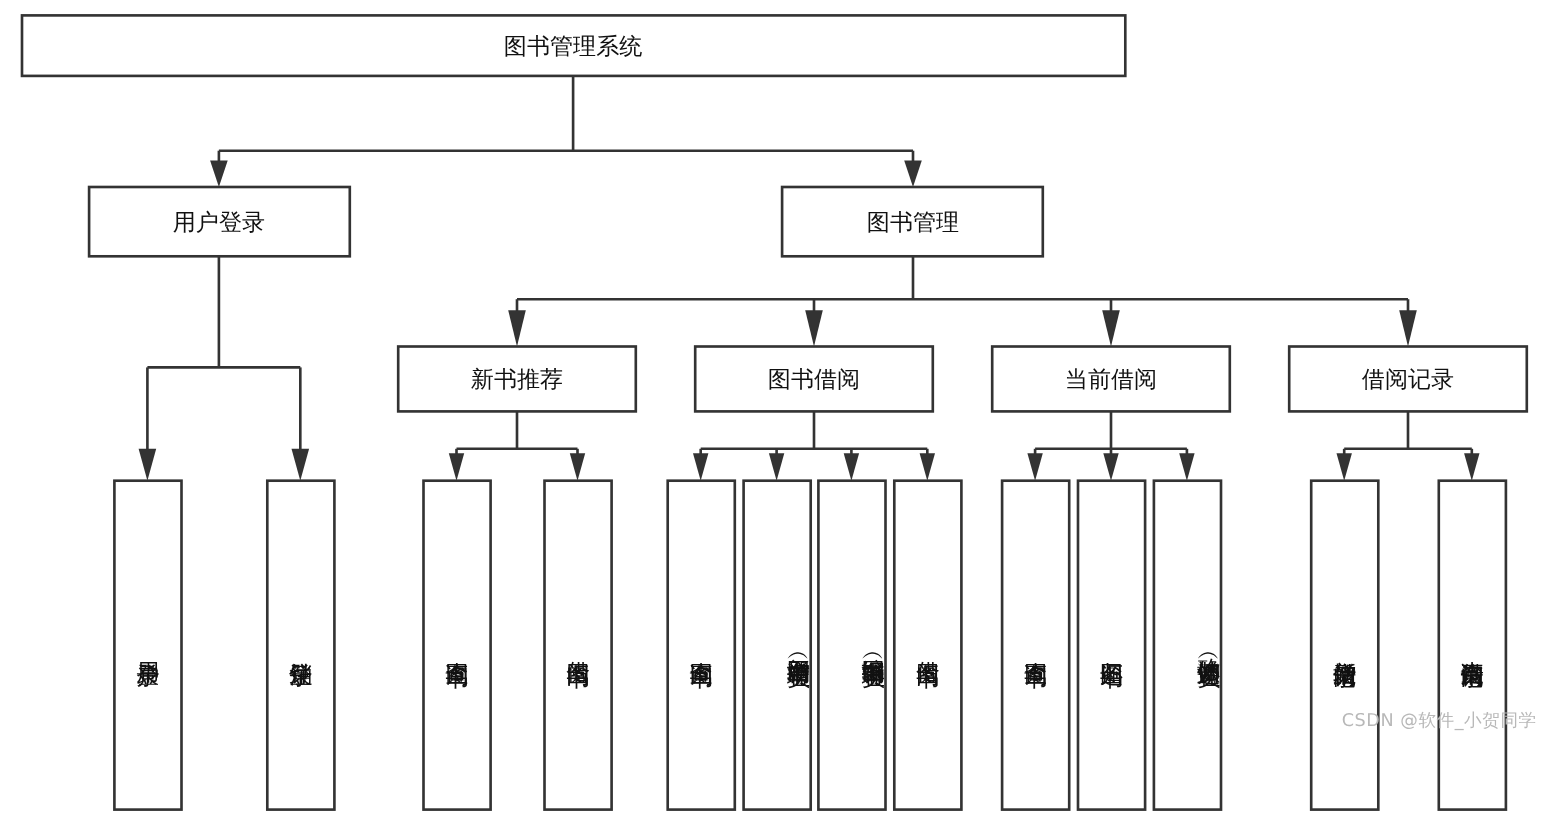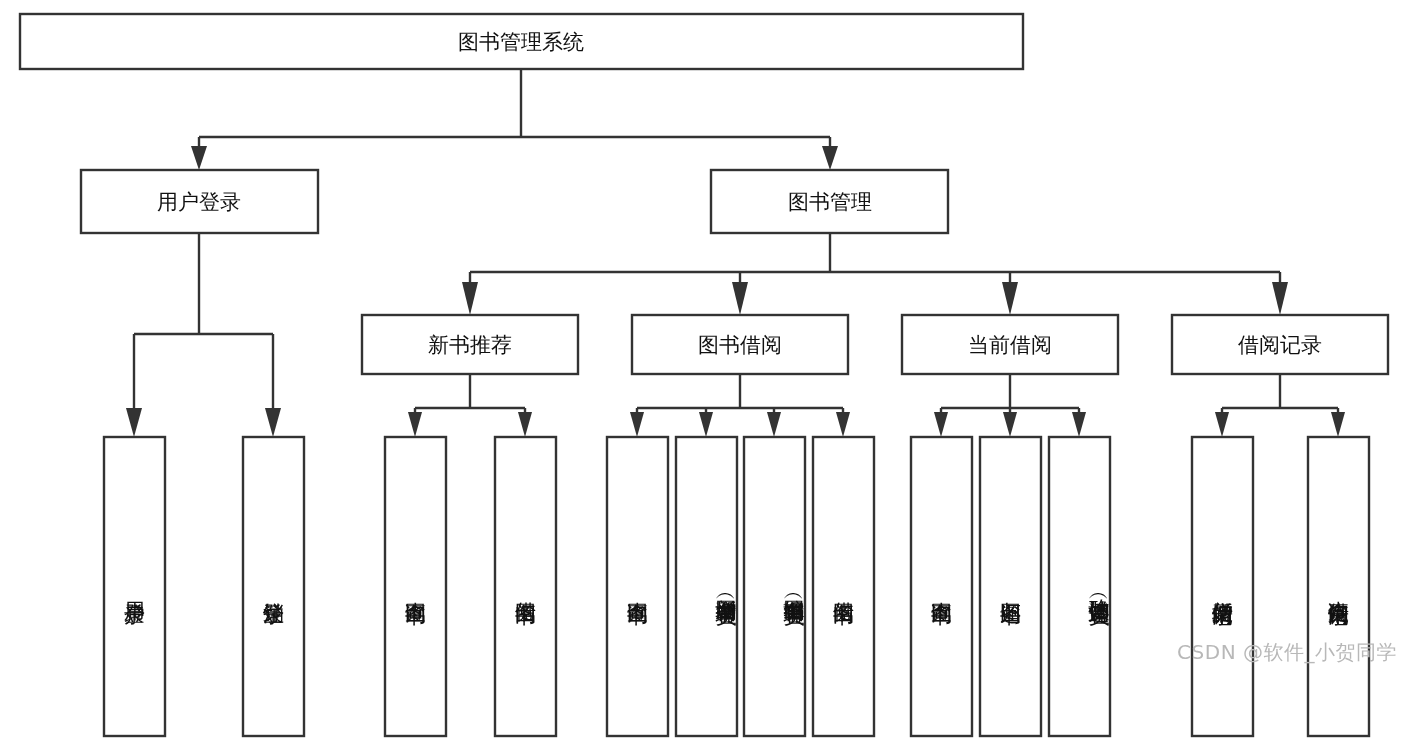--- a/index.html
+++ b/index.html
@@ -48,21 +48,21 @@
     font-family: "DejaVu Sans", "Liberation Sans", sans-serif;
     font-size: 21px;
     text-anchor: middle;
     dominant-baseline: middle;
   }
   .watermark {
     position: absolute;
     right: 8px;
     bottom: 4px;
     color: #b8b8b8;
-    font-size: 20px;
+    font-size: 16px;
     font-family: "DejaVu Sans", "Liberation Sans", sans-serif;
     letter-spacing: 0.5px;
     white-space: nowrap;
     pointer-events: none;
   }
   
   .leaf-label {
     position: absolute;
     writing-mode: vertical-rl;
     text-orientation: upright;

